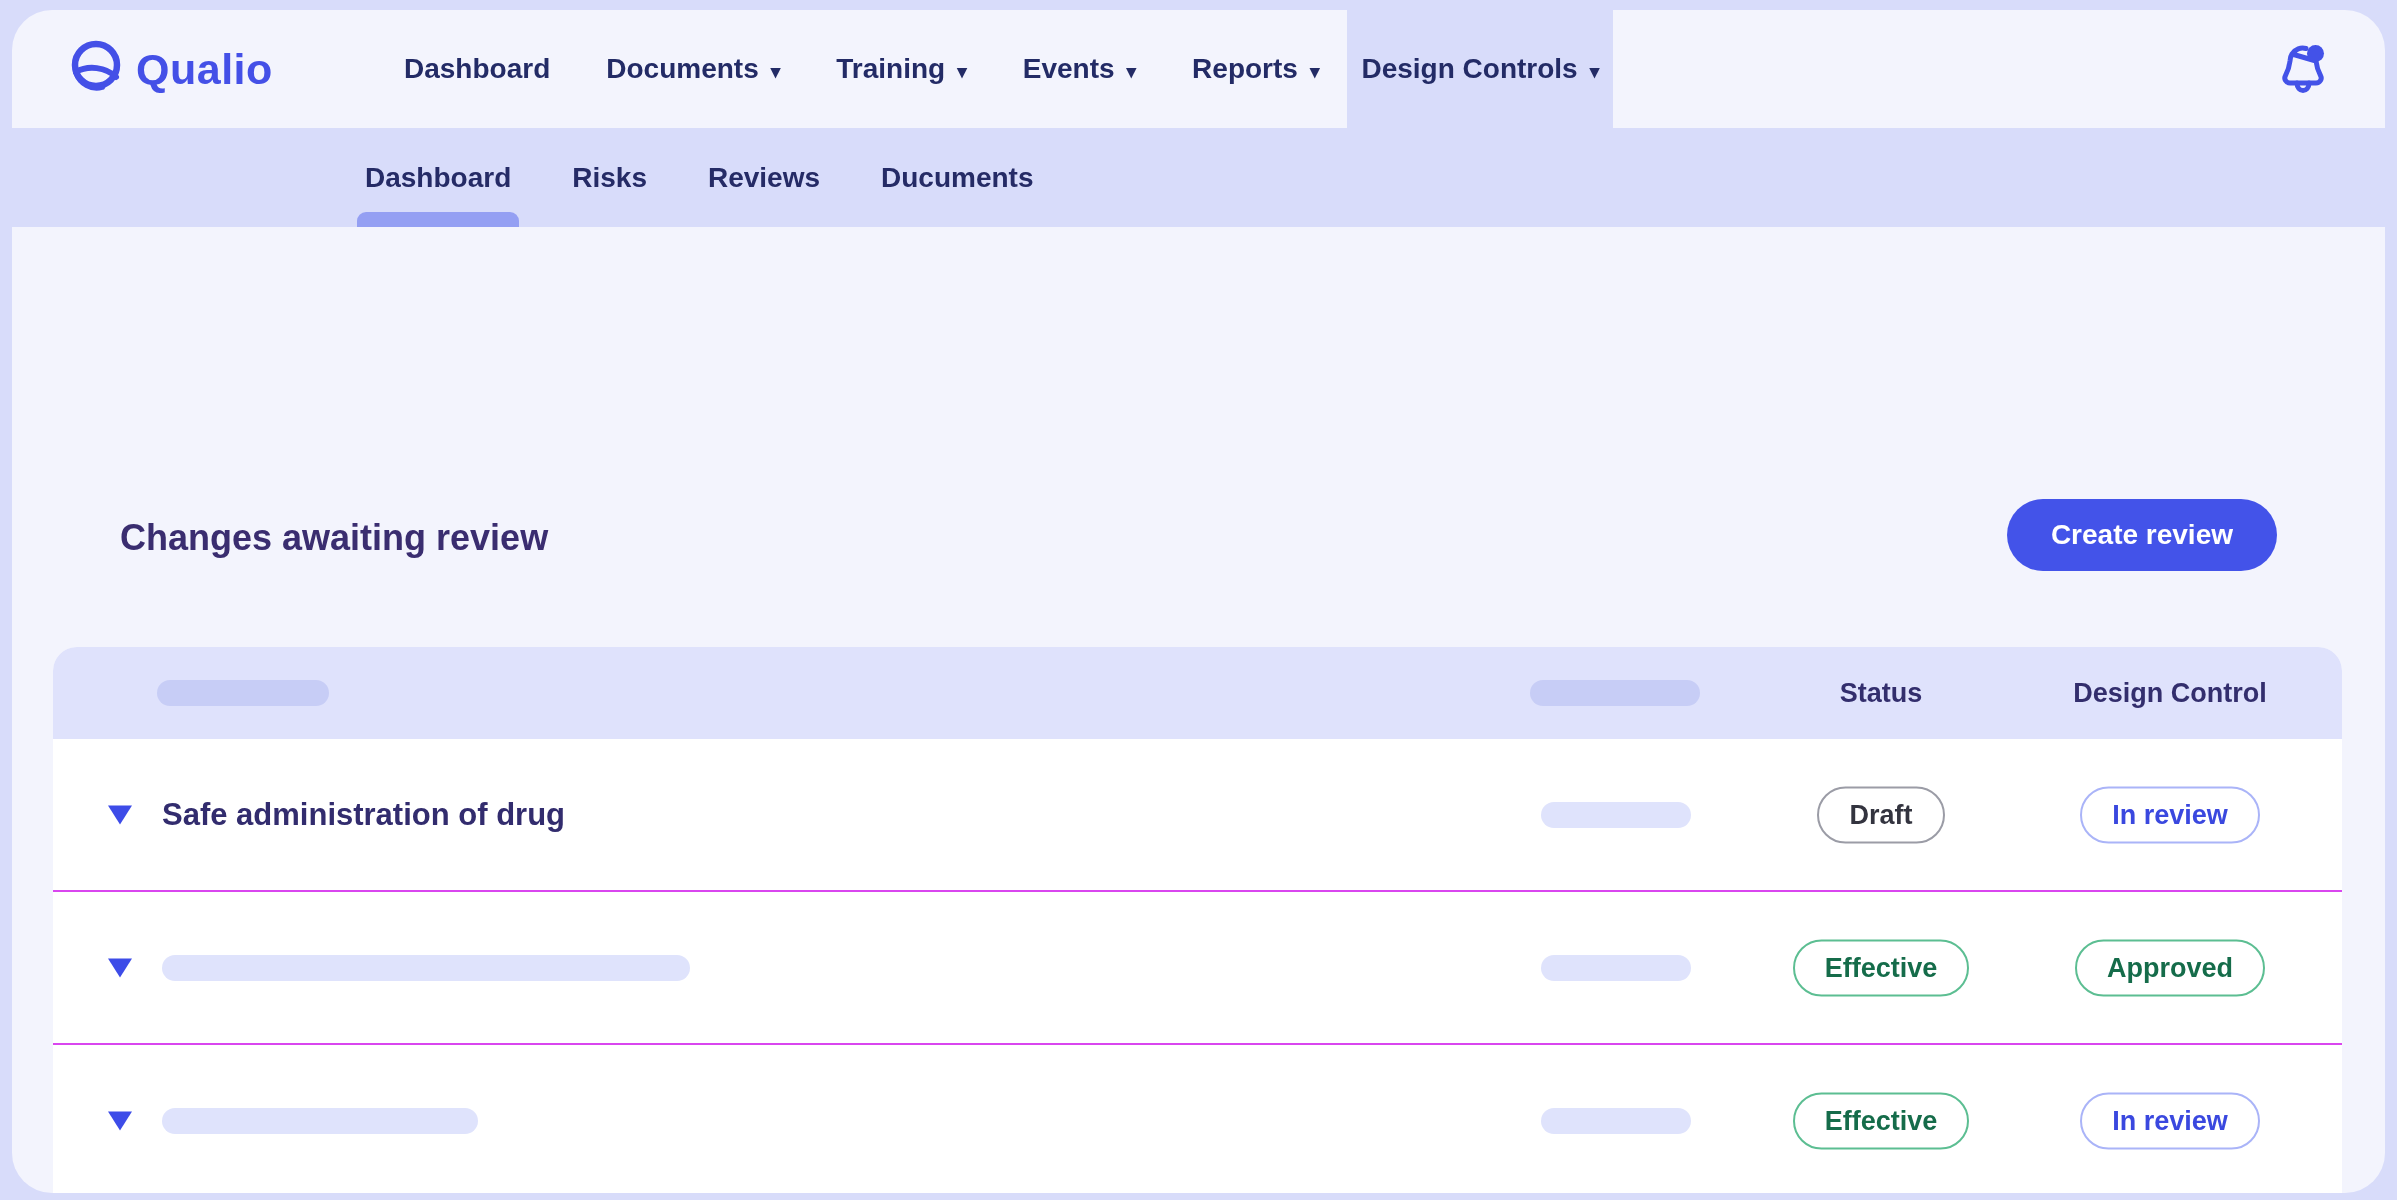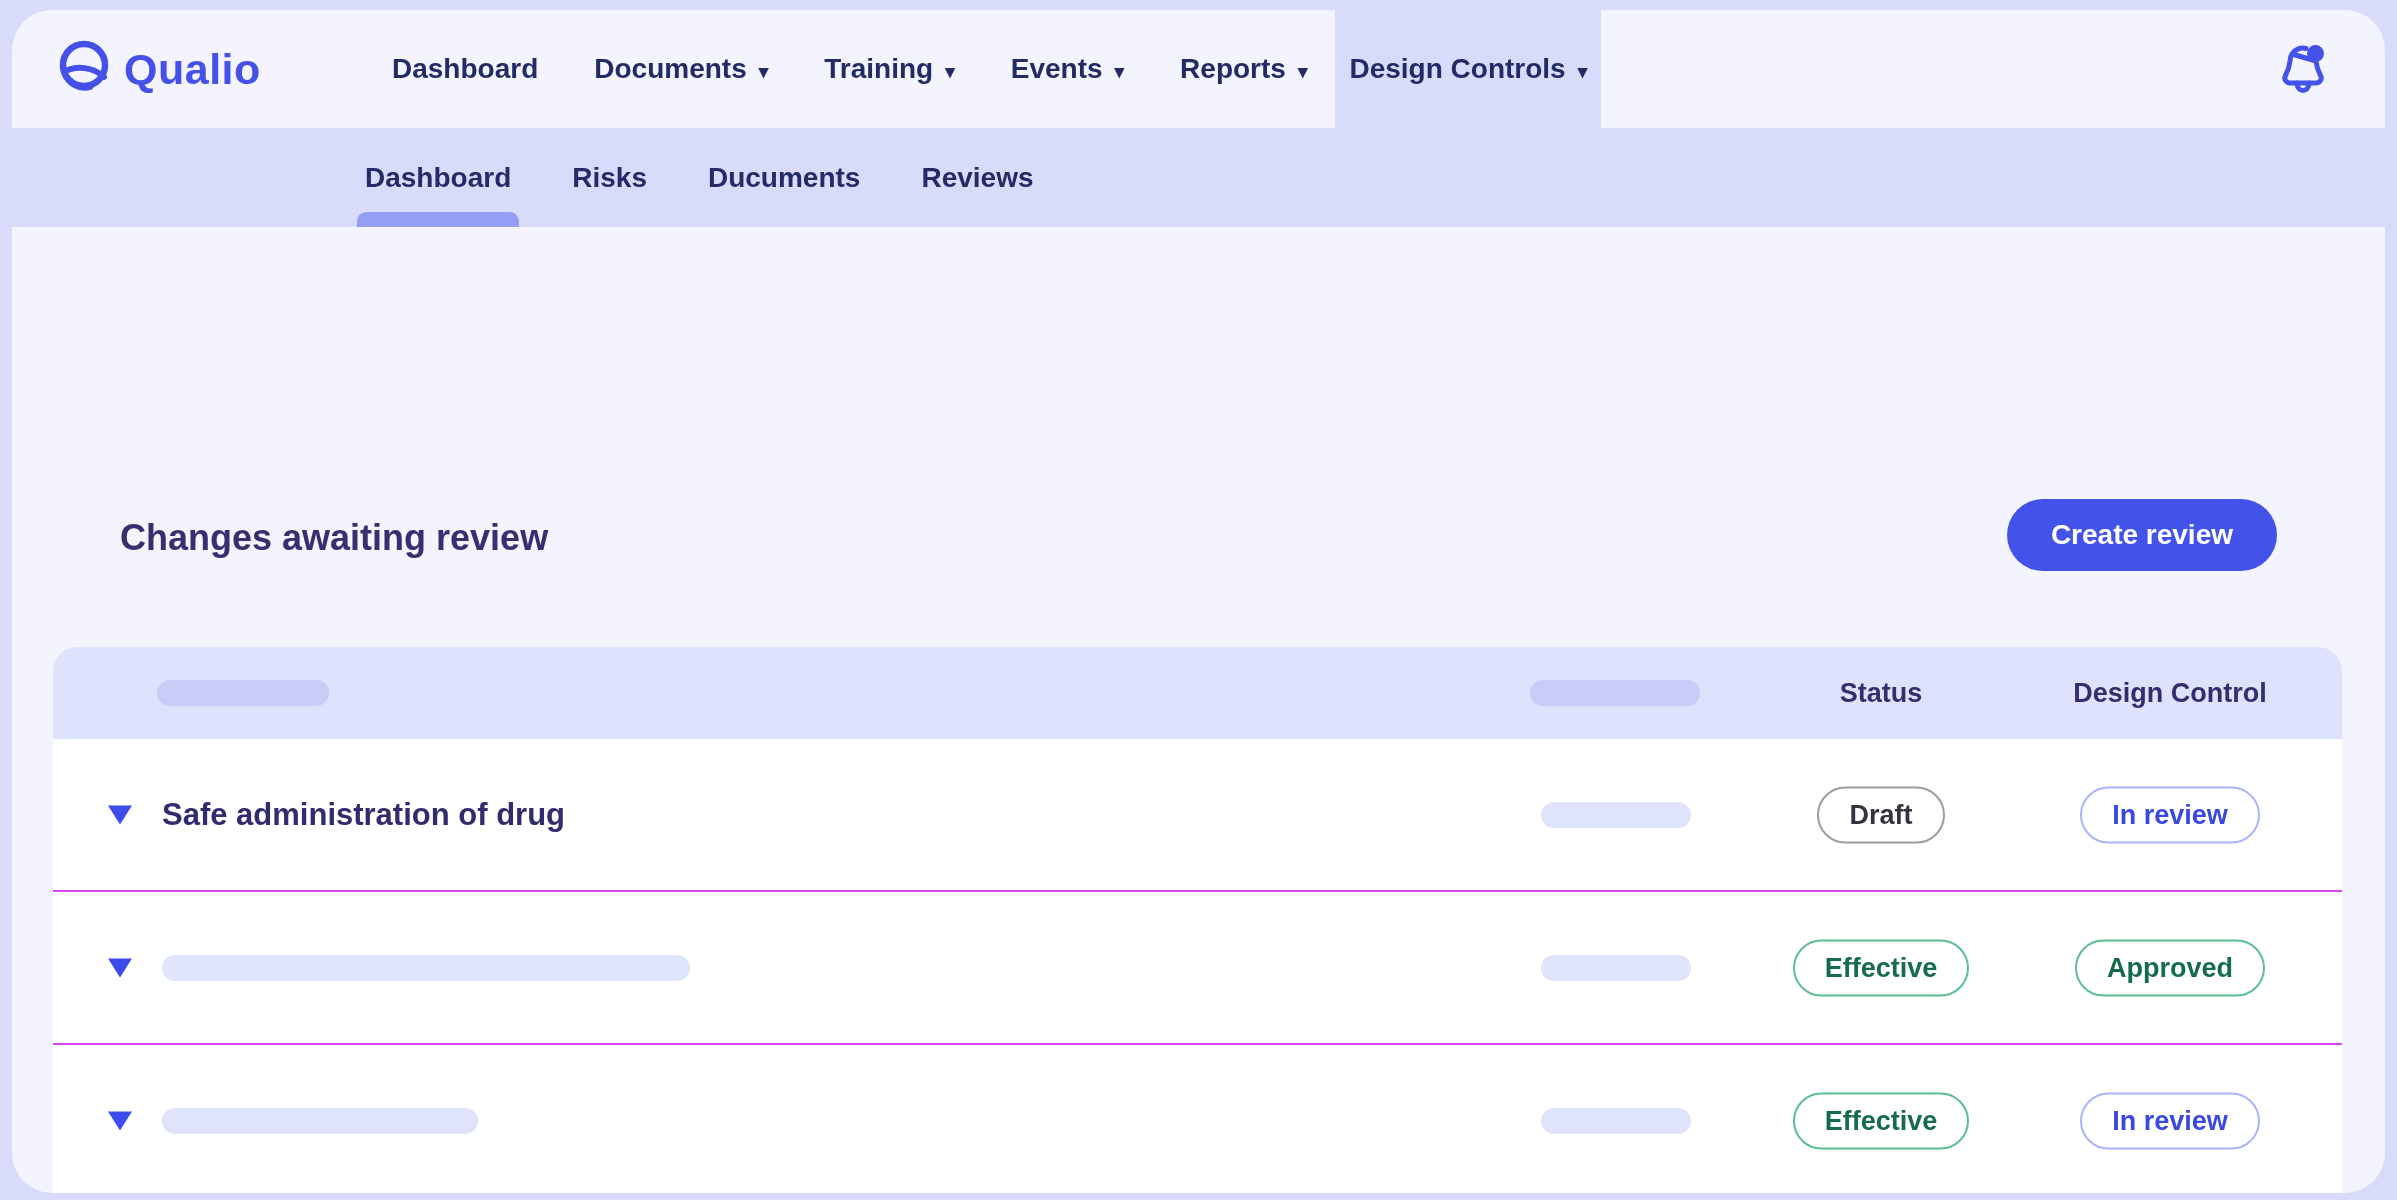--- a/index.html
+++ b/index.html
@@ -19,21 +19,21 @@
   }
 
   
   .topnav {
     position:relative;
     height:118px;
     display:flex; align-items:stretch;
   }
   .brand {
     display:flex; align-items:center; gap:12px;
-    padding-left:44px; width:352px; flex:0 0 auto;
+    padding-left:44px; width:352px; flex:0 0 auto;margin-left:12px;
   }
   .brand-word {
     font-size:43px; font-weight:600; color:#4450e7; letter-spacing:0.5px;
   }
   .topnav-items { display:flex; align-items:stretch; }
   .topnav-item {
     display:flex; align-items:center; gap:12px;
     padding:0 28px;
     font-size:28px; font-weight:700; color:#232b66;
     cursor:pointer; text-decoration:none;
@@ -185,25 +185,25 @@
   <div class="subnav">
     <a class="subnav-item active">
       <span>Dashboard</span>
       <span class="tab-indicator"></span>
     </a>
     <a class="subnav-item">
       <span>Risks</span>
 
     </a>
     <a class="subnav-item">
+      <span>Reviews</span>
+
+    </a>
+    <a class="subnav-item">
       <span>Ducuments</span>
-
-    </a>
-    <a class="subnav-item">
-      <span>Reviews</span>
 
     </a>
   </div>
 
   <div class="content">
     <h1 class="page-title">Changes awaiting review</h1>
     <button class="create-btn">Create review</button>
 
     <div class="table">
 

